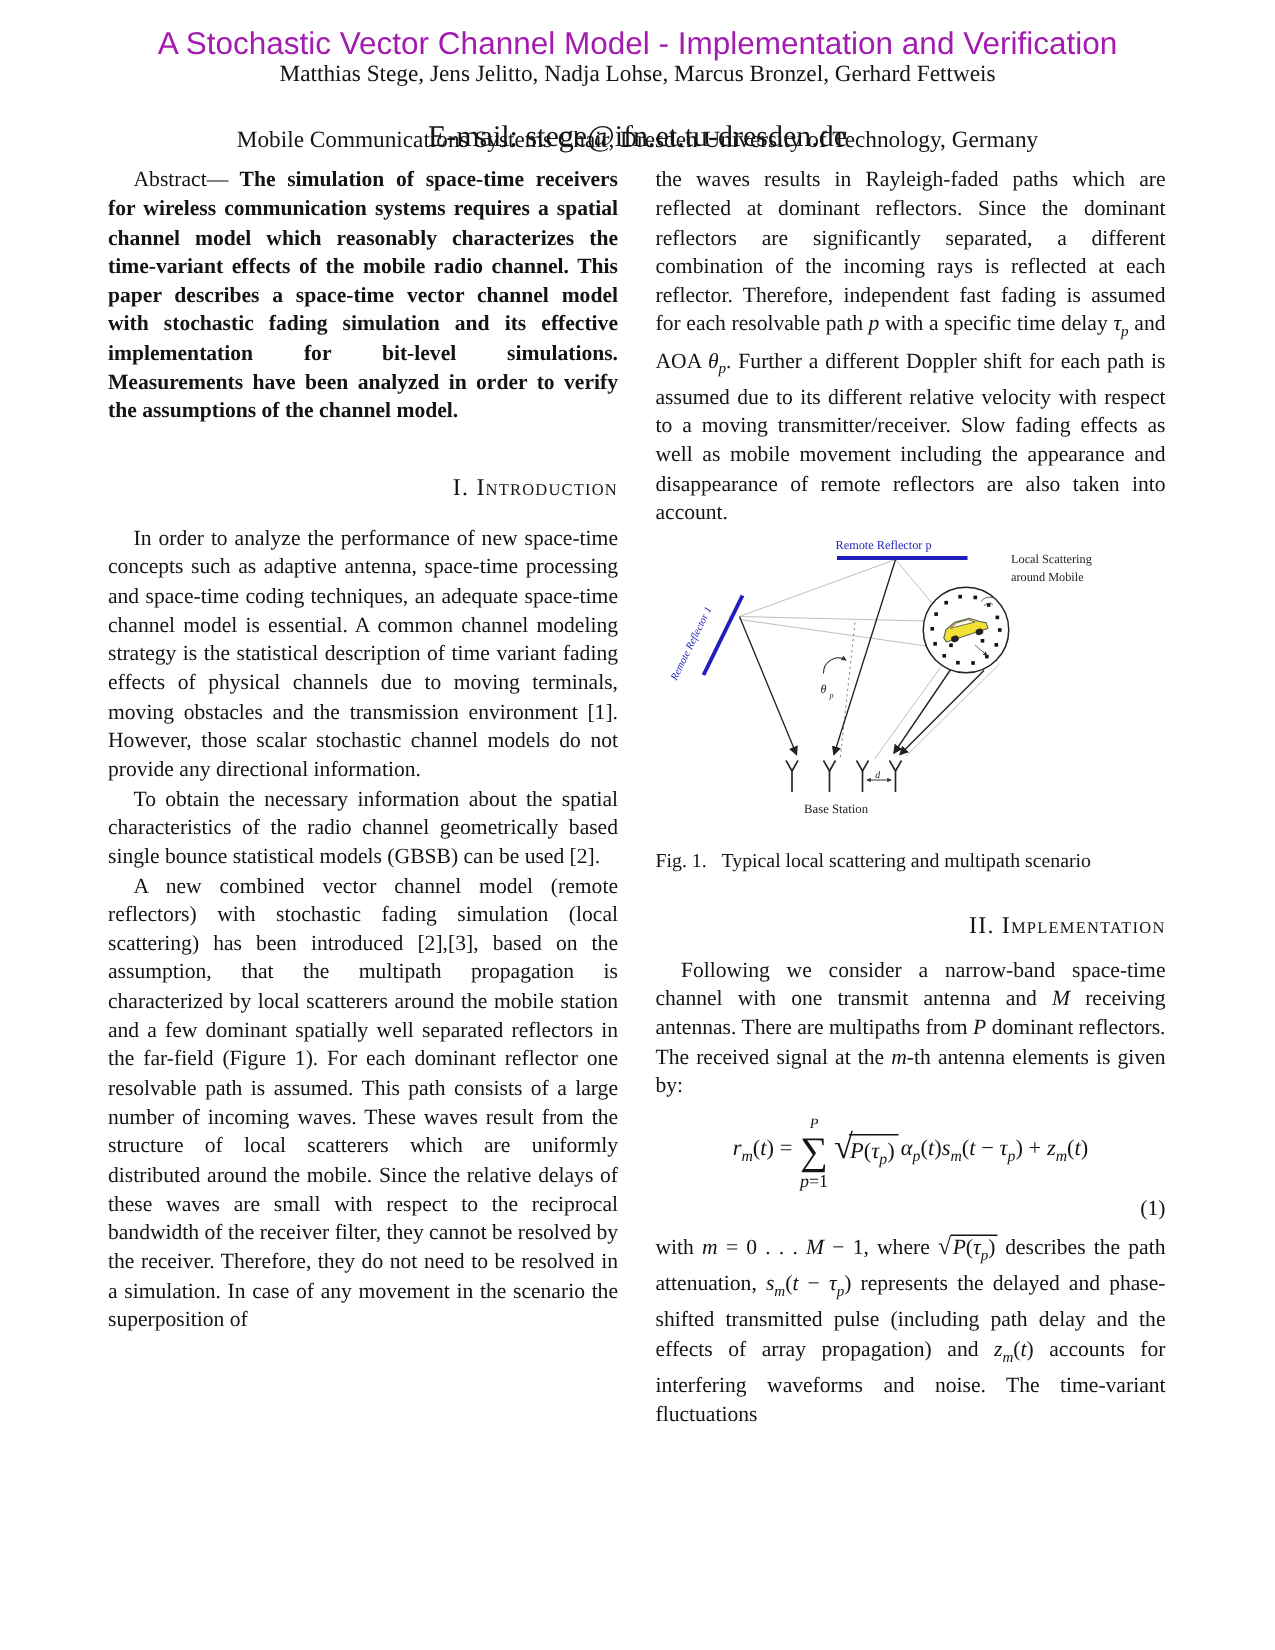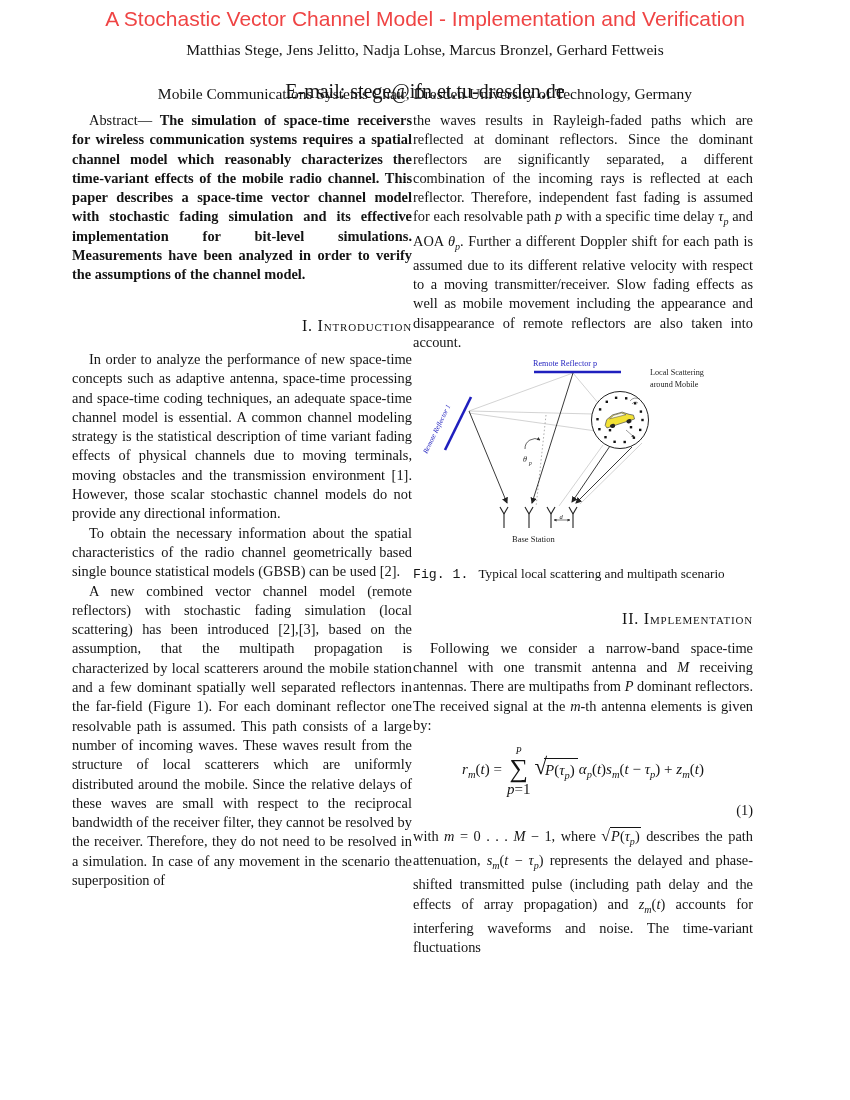--- a/index.html
+++ b/index.html
@@ -1,48 +1,48 @@
 <!DOCTYPE html>
 <html><head>
 <meta charset="utf-8">
 <style>
   html,body{margin:0;padding:0;background:#ffffff;}
   body{width:850px;height:1100px;position:relative;overflow:hidden;
        font-family:"Liberation Serif","DejaVu Serif",serif;color:#141414;}
   .page{position:absolute;inset:0;background:#ffffff;}
-  .title{position:absolute;left:0;right:0;top:7px;text-align:center;
+  .title{position:absolute;left:0;right:0;top:18px;text-align:center;
          font-family:"Liberation Sans","DejaVu Sans",sans-serif;
-         font-size:21px;color:#ef4444;}
+         font-size:21px;color:#a21caf;}
   .authors{position:absolute;left:0;right:0;top:41px;text-align:center;font-size:15.5px;}
   .affil{position:absolute;left:0;right:0;top:61px;text-align:center;font-size:15.5px;margin-top:24px;}
   .email{position:absolute;left:0;right:0;top:80px;text-align:center;font-size:20px;}
   .col{position:absolute;top:111px;width:340px;font-size:14.4px;line-height:19.3px;
        text-align:justify;}
   .col-left{left:72px;}
-  .col-right{left:413px;}
+  .col-right{left:437px;}
   p{margin:0;text-indent:17px;}
   p.noindent{text-indent:0;}
   .abstract{font-weight:bold;}
   .ab-label{font-weight:normal;}
   .sec-heading{text-align:right;font-variant:small-caps;font-size:16px;
                letter-spacing:0.8px;text-indent:0;}
   .sh1{margin-top:31px;margin-bottom:15px;}
   .sh2{margin-top:26px;margin-bottom:10px;}
   .figure{margin-top:5px;}
   .fig-svg{display:block;}
   .caption{font-size:13.2px;line-height:17px;margin-top:10px;text-align:left;
            padding-left:34px;text-indent:-34px;}
-  .cap-label{margin-right:10px;font-family:Liberation Mono, monospace;}
+  .cap-label{margin-right:10px;}
   .equation{margin:12px 0 6px;}
   .eq-row{display:flex;align-items:center;justify-content:center;font-size:15px;}
   .eq-row i, p i{font-family:"Liberation Serif","DejaVu Serif",serif;}
   .sum{display:inline-flex;flex-direction:column;align-items:center;margin:0 4px 0 5px;line-height:1;}
   .sum .t{font-size:9.5px;margin-bottom:1px;}
   .sum .s{font-size:26px;line-height:0.85;}
-  .sum .b{font-size:15px;margin-top:2px;}
+  .sum .b{font-size:12px;margin-top:2px;}
   .sqrtblk{display:inline-flex;align-items:flex-start;margin-right:1px;}
   .sqrtblk .rg{font-size:23px;line-height:1;transform:translateY(-3px);}
   .sqrtblk .ov{border-top:1.4px solid #141414;padding:2px 3px 0 1px;margin-left:-3px;}
   .eq-number{text-align:right;margin-top:4px;font-size:14.4px;}
   .isqrt{white-space:nowrap;}
   .isqrt .rg{font-size:16px;}
   .isqrt .ov{border-top:1.2px solid #141414;padding:0 1px;}
   sub{font-size:70%;}
 </style>
 </head>

